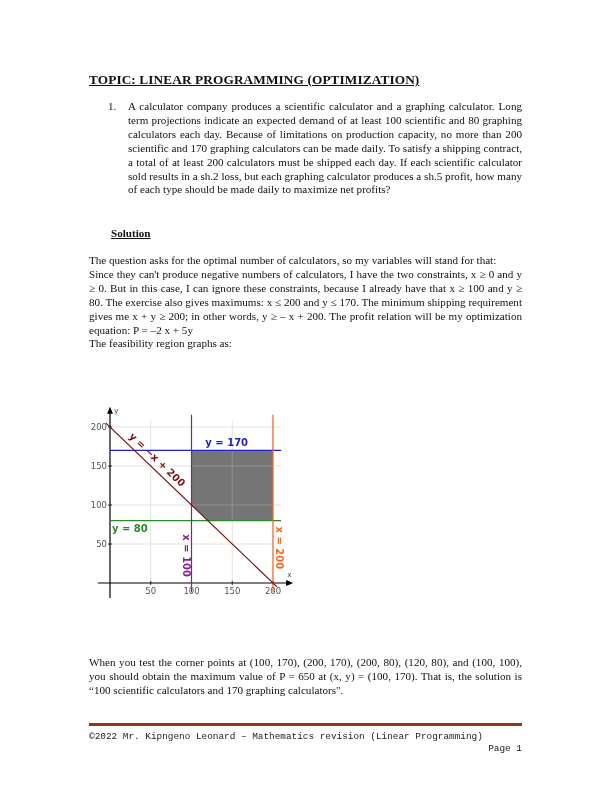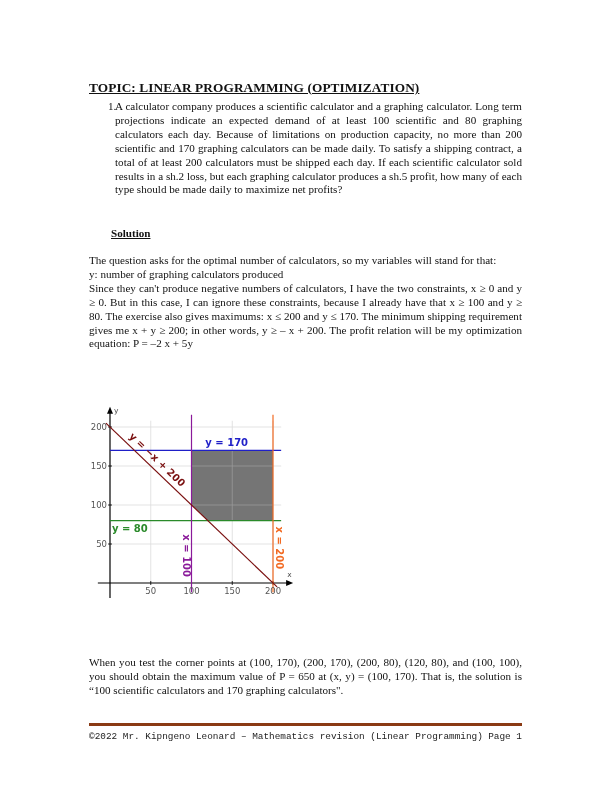--- a/index.html
+++ b/index.html
@@ -1,47 +1,47 @@
 <!DOCTYPE html>
 <html><head>
 <meta charset="utf-8">
 <style>
   html, body { margin: 0; padding: 0; background: #ffffff; }
   body { width: 612px; height: 792px; position: relative; overflow: hidden; font-family: "Liberation Serif", serif; color: #111; }
-  .topic { position: absolute; left: 89px; top: 80px; font-size: 13.3px; font-weight: bold; text-decoration: underline; letter-spacing: 0.1px; }
+  .topic { position: absolute; left: 89px; top: 72px; font-size: 13.3px; font-weight: bold; text-decoration: underline; letter-spacing: 0.1px; }
   .question { position: absolute; left: 108px; top: 100px; width: 414px; font-size: 11.1px; line-height: 13.9px; text-align: justify; }
   .question .num { position: absolute; left: 0; top: 0; }
-  .question .qtext { margin-left: 7px; }
+  .question .qtext { margin-left: 20px; }
   .sol-head { position: absolute; left: 89px; top: 227px; font-size: 11.1px; font-weight: bold; text-decoration: underline; margin-left: 22px; }
   .para { position: absolute; left: 89px; width: 433px; font-size: 11.1px; line-height: 13.9px; text-align: justify; }
   .p1 { top: 254px; }
   .p1 div { text-align: justify; font-family: Liberation Serif, serif; }
   .p2 { top: 656px; }
   svg.chart { position: absolute; left: 88px; top: 398px; }
   .footer-bar { position: absolute; left: 89px; top: 723px; width: 433px; height: 3px; background: #8a3a14; }
   .footer { position: absolute; left: 89px; top: 731px; width: 433px; font-family: Liberation Mono, monospace; font-size: 9.4px; color: #222; }
-  .footer .page { position: absolute; right: 0; top: 0; }
+  .footer .page { position: absolute; right: 0; top: 12px; }
   .chart text { font-family: "DejaVu Sans", sans-serif; }
 </style>
 </head>
 <body>
 
 <div class="topic">TOPIC: LINEAR PROGRAMMING (OPTIMIZATION)</div>
 
 <div class="question">
   <span class="num">1.</span>
   <div class="qtext">A calculator company produces a scientific calculator and a graphing calculator. Long term projections indicate an expected demand of at least 100 scientific and 80 graphing calculators each day. Because of limitations on production capacity, no more than 200 scientific and 170 graphing calculators can be made daily. To satisfy a shipping contract, a total of at least 200 calculators must be shipped each day. If each scientific calculator sold results in a sh.2 loss, but each graphing calculator produces a sh.5 profit, how many of each type should be made daily to maximize net profits?</div>
 </div>
 
 <div class="sol-head">Solution</div>
 
 <div class="para p1">
   <div>The question asks for the optimal number of calculators, so my variables will stand for that:</div>
-  <div>y: number of graphing calculators produced</div>
   <div>Since they can't produce negative numbers of calculators, I have the two constraints, x ≥ 0 and y ≥ 0. But in this case, I can ignore these constraints, because I already have that x ≥ 100 and y ≥ 80. The exercise also gives maximums: x ≤ 200 and y ≤ 170. The minimum shipping requirement gives me x + y ≥ 200; in other words, y ≥ – x + 200. The profit relation will be my optimization equation: P = –2 x + 5y</div>
+  <div>The feasibility region graphs as:</div>
 </div>
 
 <svg class="chart" width="210" height="200" viewBox="0 0 210 200" xmlns="http://www.w3.org/2000/svg">
   <g id="grid-layer">
       <line x1="62.75" y1="22.75999999999999" x2="62.75" y2="185" stroke="#dcdcdc" stroke-width="0.8"></line>
       <line x1="22" y1="146" x2="193.14999999999998" y2="146" stroke="#dcdcdc" stroke-width="0.8"></line>
       <line x1="103.5" y1="22.75999999999999" x2="103.5" y2="185" stroke="#dcdcdc" stroke-width="0.8"></line>
       <line x1="22" y1="107" x2="193.14999999999998" y2="107" stroke="#dcdcdc" stroke-width="0.8"></line>
       <line x1="144.25" y1="22.75999999999999" x2="144.25" y2="185" stroke="#dcdcdc" stroke-width="0.8"></line>
       <line x1="22" y1="68" x2="193.14999999999998" y2="68" stroke="#dcdcdc" stroke-width="0.8"></line>

